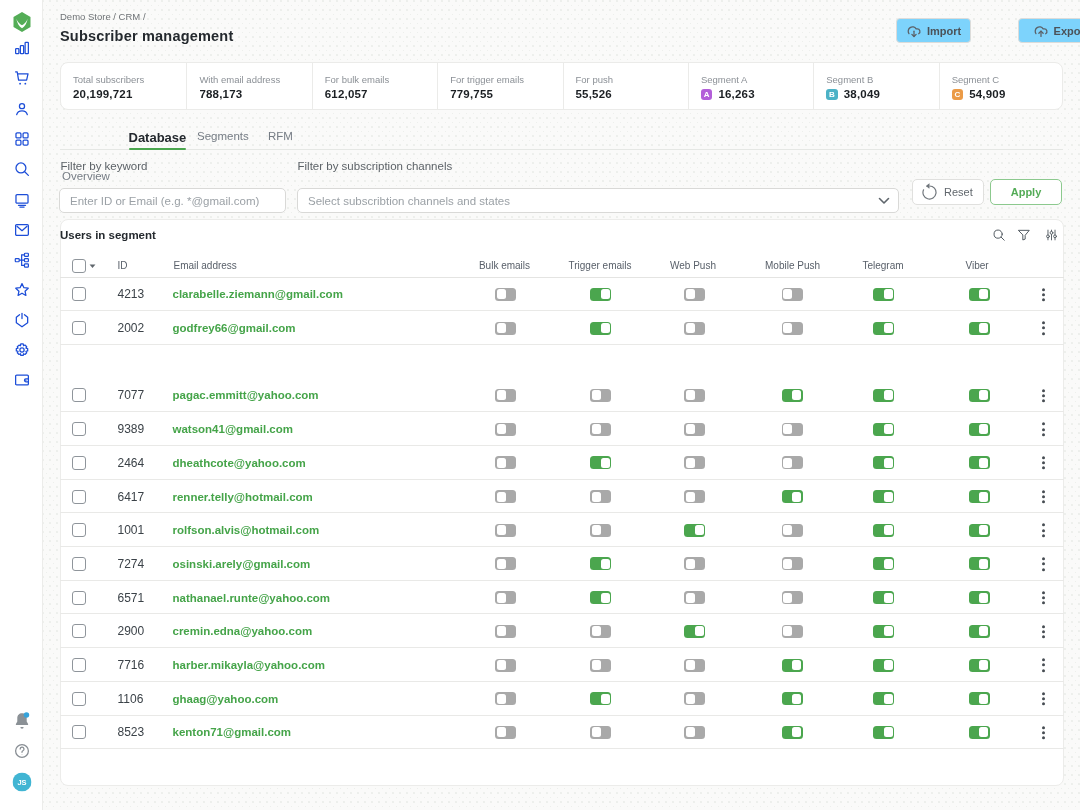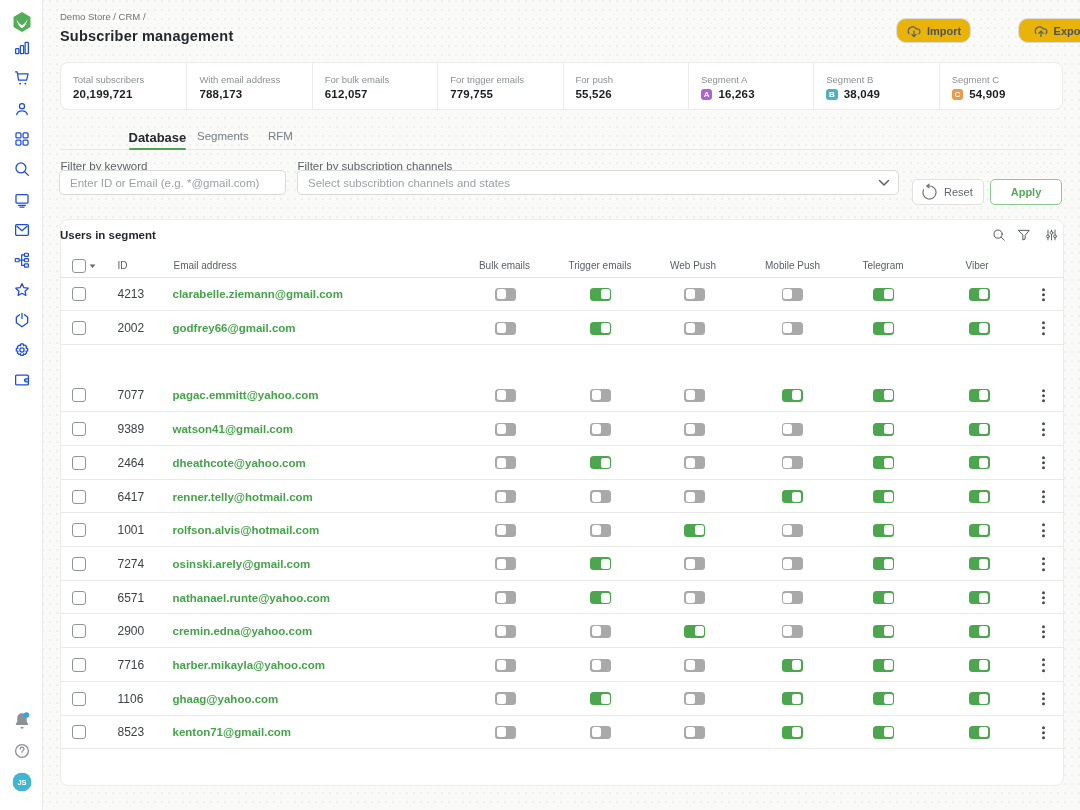--- a/index.html
+++ b/index.html
@@ -10,33 +10,33 @@
   background-image:radial-gradient(circle at 1px 1px, #edefec 0.7px, transparent 1px), radial-gradient(circle at 4.5px 5.5px, #edefec 0.7px, transparent 1px);
   background-size:7px 9px;
   position:relative;
 }
 .abs{position:absolute;}
 #sidebar{position:absolute;left:0;top:0;width:43px;height:810px;background:#fff;border-right:1px solid #ececea;z-index:5;}
 .sic{position:absolute;left:21.5px;transform:translate(-50%,-50%);color:#1d4ed8;}
 .sic svg{display:block;}
 #crumb{position:absolute;left:60px;top:11px;font-size:9.5px;color:#6e7276;}
 #title{position:absolute;left:60px;top:28px;font-size:14.5px;font-weight:bold;color:#24292e;letter-spacing:0.2px;text-align:right;}
-.btn{position:absolute;top:18px;height:25px;background:#eab308;border:1px solid #dcdcda;border-radius:10px;display:flex;align-items:center;justify-content:center;gap:5px;font-size:11px;font-weight:600;color:#4b5258;}
+.btn{position:absolute;top:18px;height:25px;background:#7dd3fc;border:1px solid #dcdcda;border-radius:4px;display:flex;align-items:center;justify-content:center;gap:5px;font-size:11px;font-weight:600;color:#4b5258;}
 #stats{position:absolute;left:60px;top:62px;width:1003px;height:48px;background:#fff;border:1px solid #ebebe9;border-radius:8px;display:flex;}
 .stat{width:125.375px;flex:none;border-left:1px solid #ebebe9;padding:11px 0 0 12px;}
 .stat:first-child{border-left:none;}
 .stat .lb{font-size:9.5px;color:#8b9096;line-height:11px;}
 .stat .vl{font-size:11.5px;font-weight:bold;color:#1b1f23;margin-top:3px;line-height:13px;display:flex;align-items:center;gap:6px;letter-spacing:0.2px;}
 .badge{width:11.5px;height:11.5px;border-radius:3px;color:#fff;font-size:8px;font-weight:bold;display:inline-flex;align-items:center;justify-content:center;flex:none;}
 #tabs{position:absolute;left:60px;top:123px;width:1003px;height:27px;border-bottom:1px solid #e5e7e4;font-size:11.5px;color:#757c84;}
 #tabs span{position:absolute;top:7px;}
 #tabs .act{color:#24292e;font-weight:bold;font-size:13px;}
 #tabs .act::after{content:"";position:absolute;left:0;right:0;top:17.5px;height:2px;background:#4aa64e;border-radius:1px;}
 .flabel{position:absolute;top:160px;font-size:11.5px;color:#5c6267;}
-.finput{position:absolute;top:170px;height:25px;background:#fff;border:1px solid #d9d9d7;border-radius:5px;display:flex;align-items:center;padding:0 10px;font-size:11.5px;color:#9ba1a6;white-space:nowrap;}
+.finput{position:absolute;top:188px;height:25px;background:#fff;border:1px solid #d9d9d7;border-radius:5px;display:flex;align-items:center;padding:0 10px;font-size:11.5px;color:#9ba1a6;white-space:nowrap;}
 #reset{position:absolute;left:912px;top:179px;width:72px;height:26px;background:#fff;border:1px solid #e0e0de;border-radius:5px;display:flex;align-items:center;justify-content:flex-start;padding-left:7px;gap:5px;font-size:11px;color:#61676d;}
 #apply{position:absolute;left:990px;top:179px;width:72px;height:26px;background:#fff;border:1px solid #8cc98e;border-radius:5px;display:flex;align-items:center;justify-content:center;font-size:11px;font-weight:600;color:#53ab56;}
 #card{position:absolute;left:60px;top:219px;width:1004px;height:567px;background:#fff;border:1px solid #ececea;border-radius:8px;}
 #cardtitle{position:absolute;left:-1px;top:9px;font-size:11.5px;font-weight:bold;color:#24292e;}
 .ticon{position:absolute;top:228px;color:#3c4449;}
 .hlab{position:absolute;top:260px;transform:translateX(-50%);font-size:10px;color:#59606a;white-space:nowrap;}
 .cb{width:14px;height:14px;border:1.5px solid #8f959b;border-radius:3px;background:#fff;}
 .row{position:absolute;left:0;width:1004px;height:33.7px;}
 .row .bd{position:absolute;left:0;right:0;bottom:0;height:1px;background:#e9e9e7;}
 .rcb{position:absolute;left:11.5px;top:50%;transform:translateY(-50%);}

